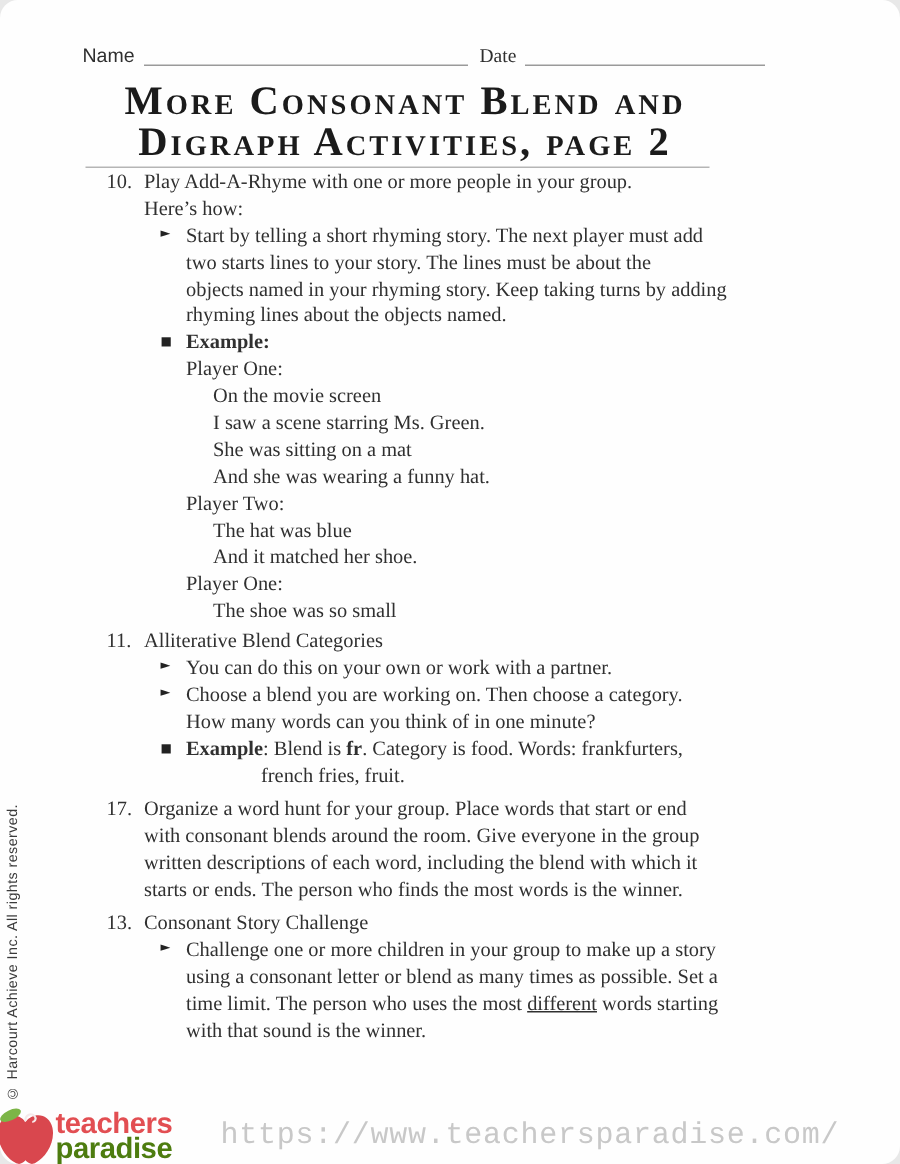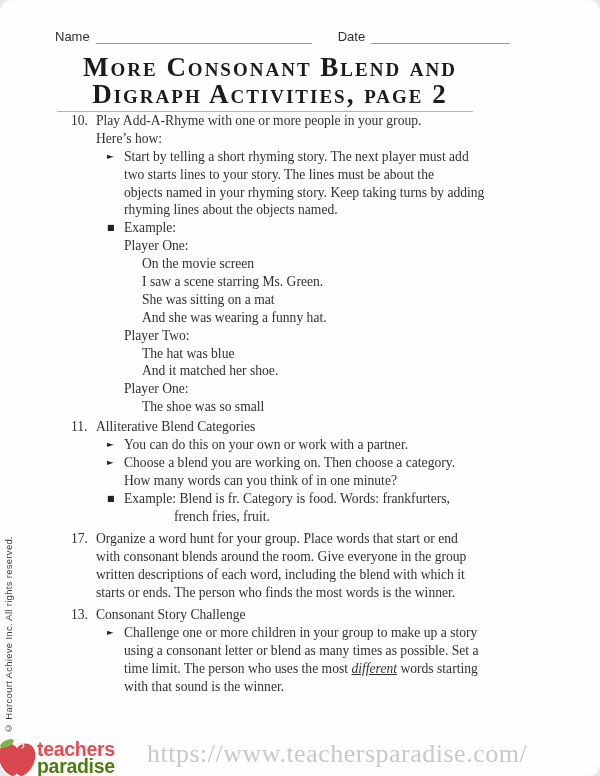--- a/index.html
+++ b/index.html
@@ -16,21 +16,21 @@
   
   .header-row{
     position:absolute;top:26px;left:55px;width:455px;height:18px;
     display:flex;align-items:flex-end;
     font-family:"Liberation Sans","DejaVu Sans",sans-serif;
     font-size:13px;color:#2f2f2f;
   }
   .hdr-label{padding-right:6px;line-height:14px;}
   .fill-line{border-bottom:1.4px solid #9a9a9a;height:14px;}
   .name-line{width:216px;}
-  .date-label{margin-left:26px;}
+  .date-label{margin-left:8px;font-family:Liberation Serif, serif;}
   .date-line{flex:1;}
   
   .title{
     position:absolute;top:54px;left:50px;width:440px;
     text-align:center;
     font-weight:bold;
     font-variant:small-caps;
     font-size:27px;line-height:27px;
     letter-spacing:2px;
     color:#1b1b1b;
@@ -46,22 +46,22 @@
   }
   .ln{height:17.9px;line-height:17.9px;white-space:nowrap;position:relative;}
   .num{position:absolute;left:55px;top:0;}
   .main{padding-left:80px;}
   .btxt{padding-left:108px;}
   .poem{padding-left:126px;}
   .excont{padding-left:158px;}
   .mk{position:absolute;left:91px;top:0;font-family:"DejaVu Sans",sans-serif;color:#222;}
   .mk-tri{font-size:8.5px;}
   .mk-sq{font-size:8px;}
-  .b{font-weight:normal;}
-  .u{text-decoration:underline;font-style:italic;}
+  .b{font-weight:bold;}
+  .u{text-decoration:underline;}
   #item11{margin-top:2px;}
   #item12{margin-top:5px;}
   #item13{margin-top:4px;}
   
   .copyright{
     position:absolute;left:3px;bottom:42px;
     writing-mode:vertical-rl;transform:rotate(180deg);
     font-family:"Liberation Sans","DejaVu Sans",sans-serif;
     font-size:9.5px;color:#3a3a3a;letter-spacing:0.3px;
   }
@@ -71,22 +71,22 @@
   .logo-text{
     position:absolute;left:37px;bottom:2px;
     font-family:"Liberation Sans","DejaVu Sans",sans-serif;
     font-weight:bold;font-size:19.5px;line-height:16.5px;
     letter-spacing:-0.3px;
   }
   .logo-red{color:#e24e52;}
   .logo-blue{color:#4d7c0f;}
   .site-url{
     position:absolute;left:147px;bottom:7px;
-    font-family:Liberation Serif, serif;
-    font-size:26px;color:#c8c8c8;letter-spacing:0.5px;
+    font-family:Liberation Mono, monospace;
+    font-size:20px;color:#c8c8c8;letter-spacing:0.5px;
   }
 </style>
 </head>
 <body>
 
 <div class="page">
 
   <div class="header-row">
     <span class="hdr-label">Name</span>
     <span class="fill-line name-line"></span>

